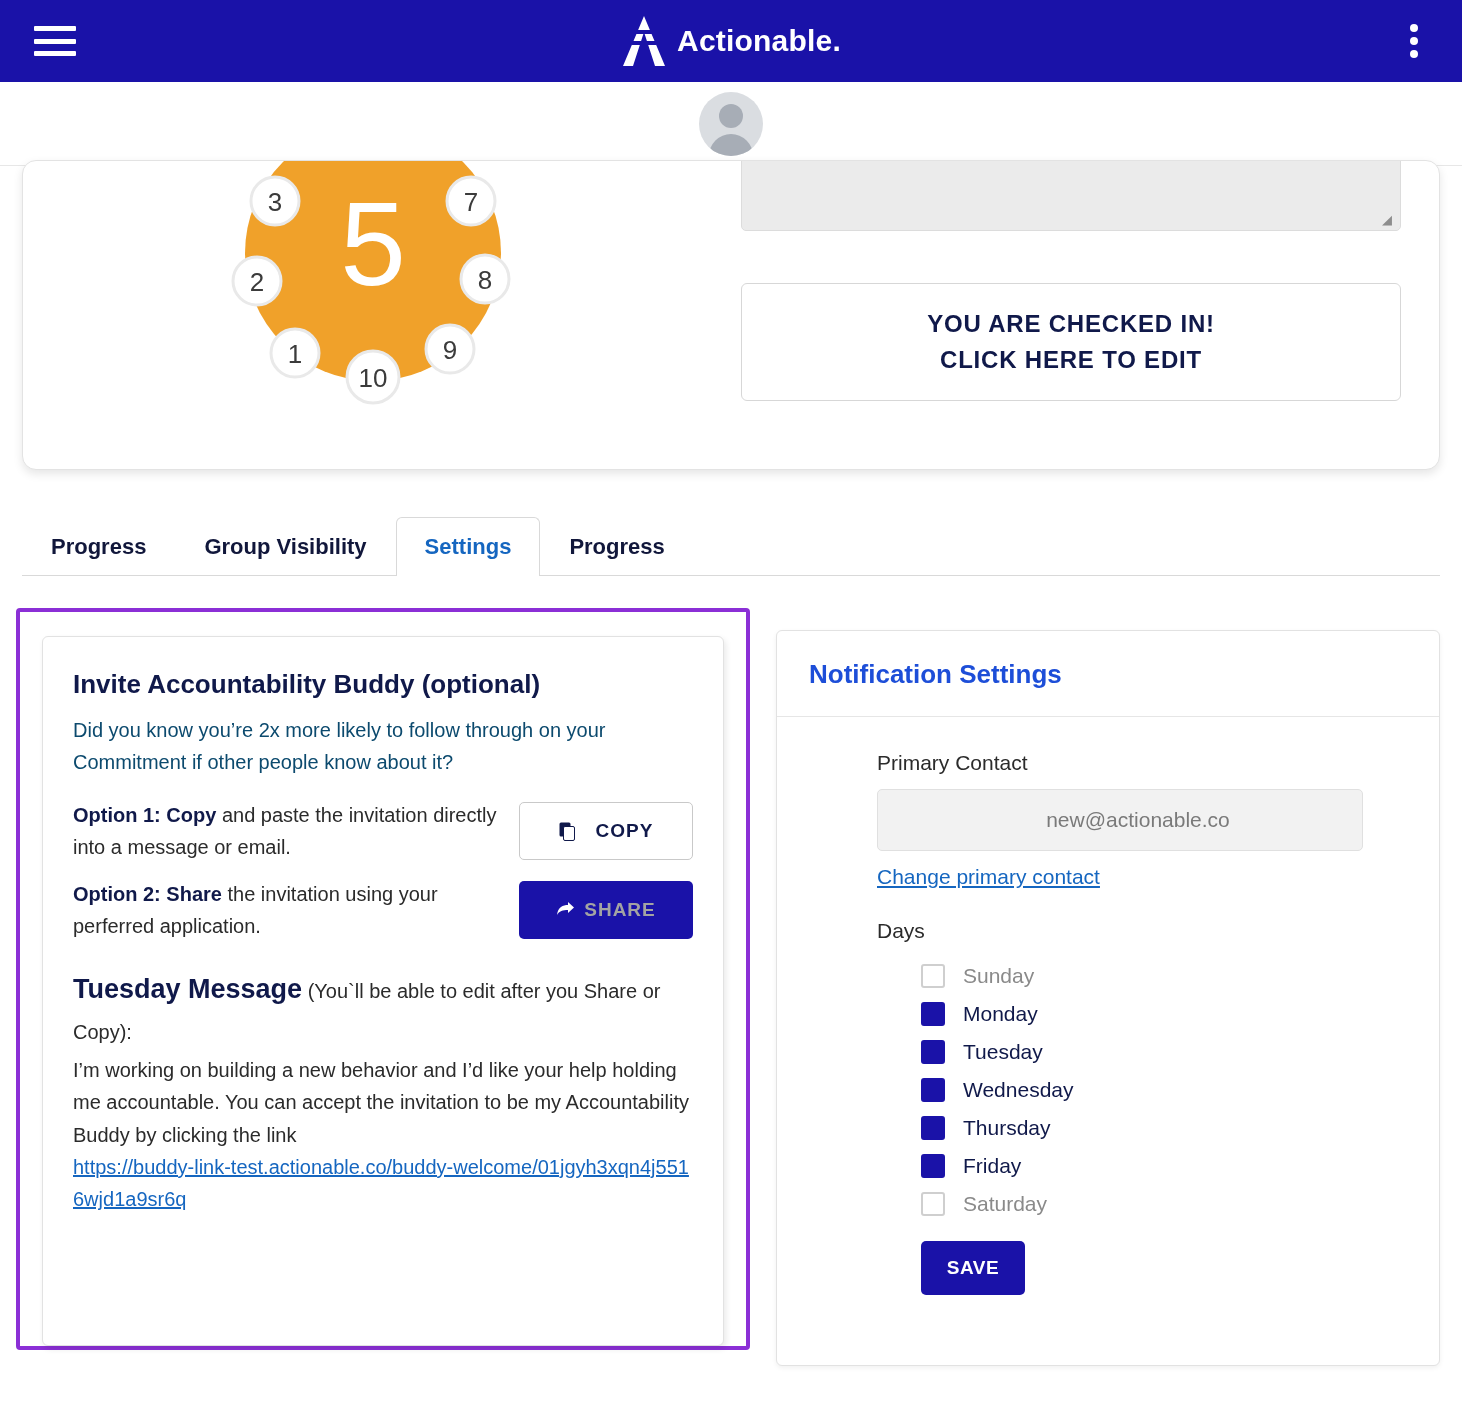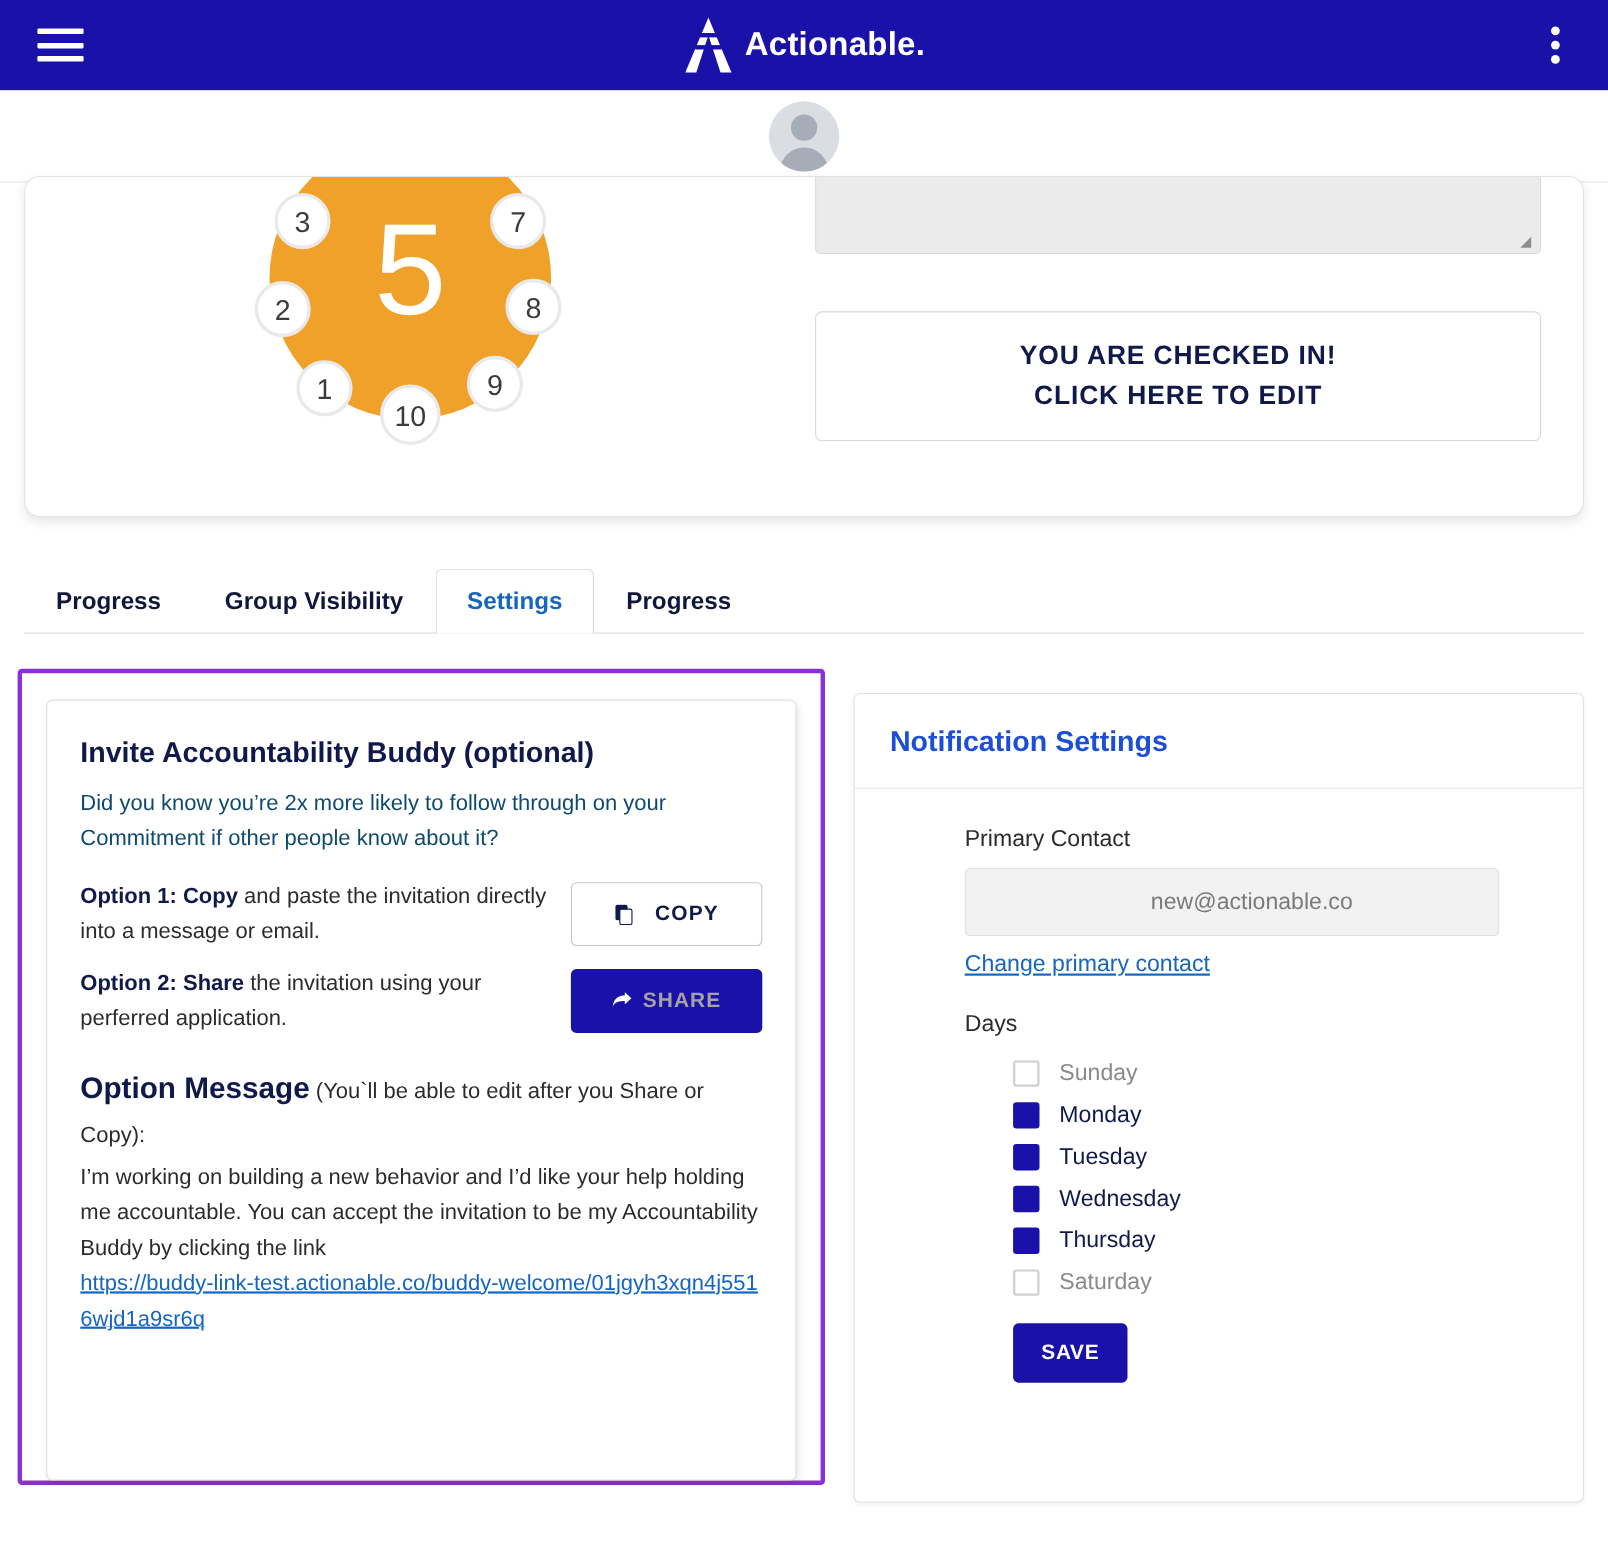--- a/index.html
+++ b/index.html
@@ -414,21 +414,21 @@
         </div>
         <button class="btn-share">
           <svg width="19" height="17" viewBox="0 0 19 17">
             <path d="M1 14 C2 6 7 4 12 4 L12 1 L18 6.5 L12 12 L12 9 C7 9 3 10 1 14 Z" fill="#ffffff"></path>
           </svg>
           <span>SHARE</span>
         </button>
       </div>
 
       <div class="default-msg-head">
-        <b>Option Message</b><span class="sub"> (You`ll be able to edit after you Share or Copy):</span>
+        <b>Tuesday Message</b><span class="sub"> (You`ll be able to edit after you Share or Copy):</span>
       </div>
       <div class="msg-body">I’m working on building a new behavior and I’d like your help holding me accountable. You can accept the invitation to be my Accountability Buddy by clicking the link</div>
       <a class="msg-link">https://buddy-link-test.actionable.co/buddy-welcome/01jgyh3xqn4j5516wjd1a9sr6q</a>
     </div>
   </div>
 
   <div class="right-panel">
     <div class="right-head">Notification Settings</div>
     <div class="right-body">
 
@@ -454,20 +454,24 @@
       </div>
       <div class="day-row">
         <span class="cbox checked"></span>
         <span class="day-name">Wednesday</span>
       </div>
       <div class="day-row">
         <span class="cbox checked"></span>
         <span class="day-name">Thursday</span>
       </div>
       <div class="day-row">
+        <span class="cbox checked"></span>
+        <span class="day-name">Friday</span>
+      </div>
+      <div class="day-row">
         <span class="cbox"></span>
         <span class="day-name off">Saturday</span>
       </div>
 
       <button class="btn-save">SAVE</button>
     </div>
   </div>
 
 </div>
 

